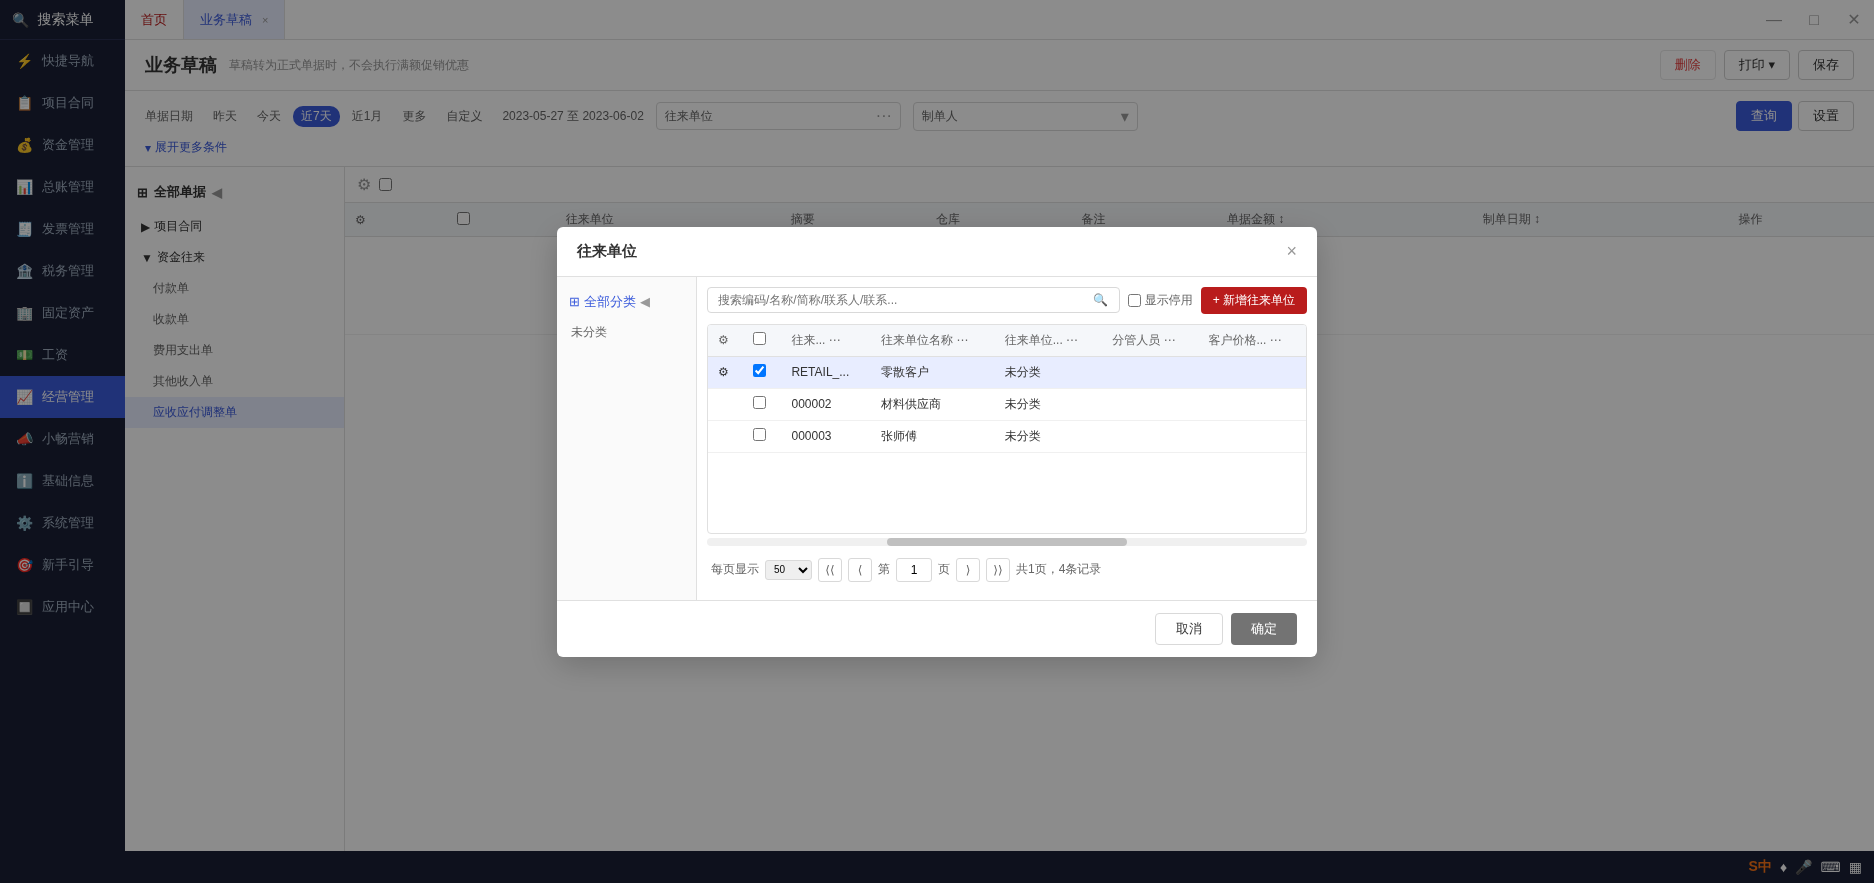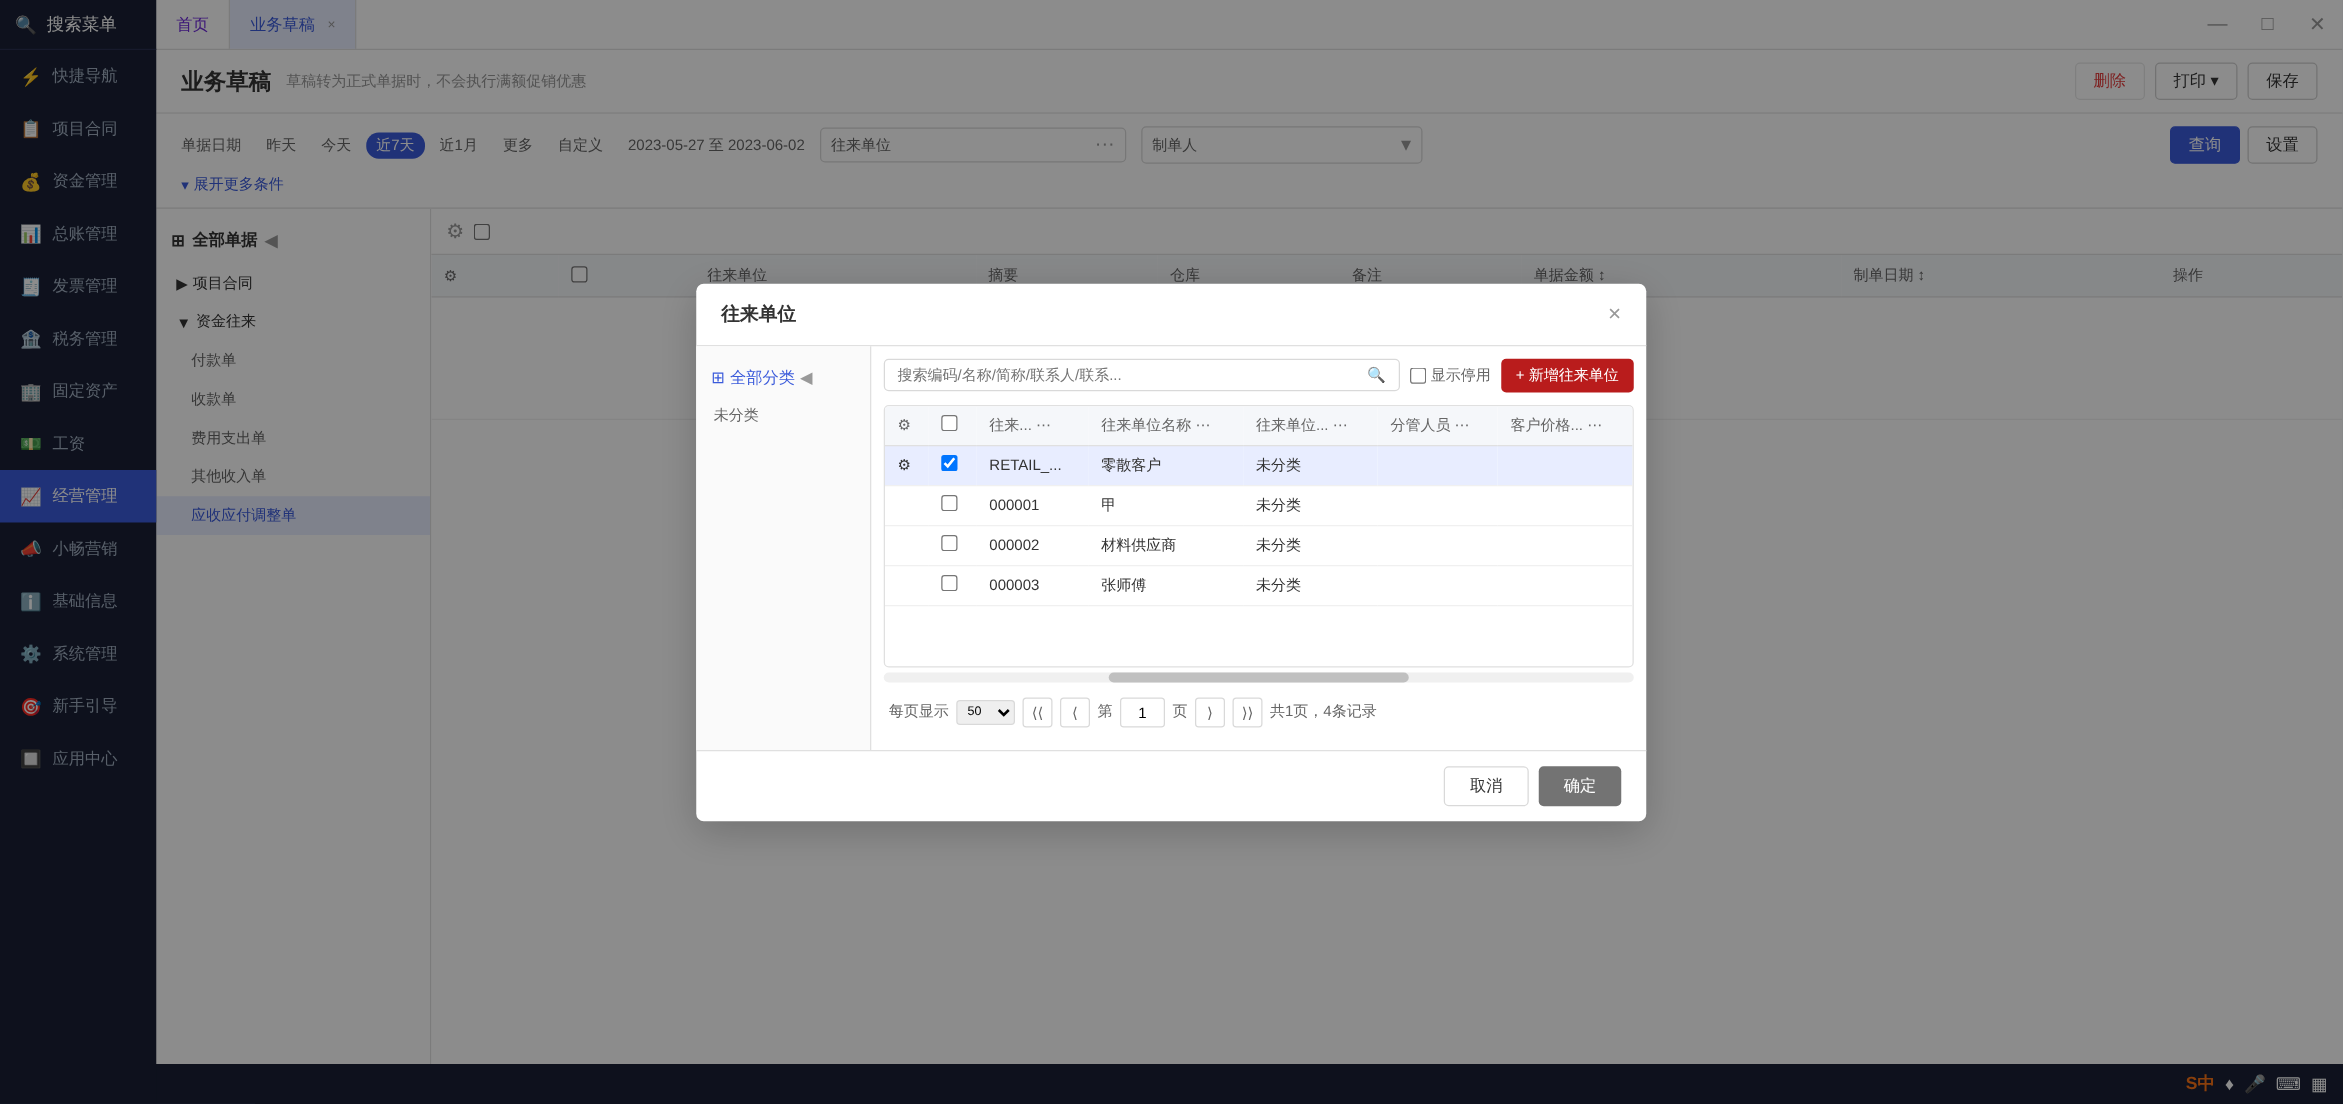--- a/index.html
+++ b/index.html
@@ -31,21 +31,21 @@
     
     .tab-bar {
       background: #fff; border-bottom: 1px solid #e0e0e0;
       display: flex; align-items: center; height: 40px; padding: 0 0;
     }
     .tab-item {
       padding: 0 16px; height: 100%; display: flex; align-items: center;
       font-size: 13px; color: #666; cursor: pointer; border-right: 1px solid #e0e0e0;
       gap: 6px;
     }
-    .tab-item.home { color: #6d28d9; }
+    .tab-item.home { color: #b91c1c; }
     .tab-item.active-tab { background: #e8edff; color: #3b5bdb; }
     .tab-close { font-size: 11px; color: #999; cursor: pointer; margin-left: 4px; }
     .window-controls { margin-left: auto; display: flex; gap: 0; }
     .win-btn { width: 40px; height: 40px; display: flex; align-items: center; justify-content: center; cursor: pointer; font-size: 16px; color: #999; }
 
     
     .page-header {
       background: #fff; padding: 10px 20px; display: flex; align-items: center;
       border-bottom: 1px solid #e0e0e0; gap: 12px;
     }
@@ -436,29 +436,20 @@
               <td><input type="checkbox" checked="" style=""></td>
               <td>RETAIL_...</td>
               <td>零散客户</td>
               <td>未分类</td>
               <td></td>
               <td></td>
             </tr>
             <tr>
               <td></td>
               <td><input type="checkbox" style=""></td>
-              <td>000001</td>
-              <td>甲</td>
-              <td>未分类</td>
-              <td></td>
-              <td></td>
-            </tr>
-            <tr>
-              <td></td>
-              <td><input type="checkbox" style=""></td>
               <td>000002</td>
               <td>材料供应商</td>
               <td>未分类</td>
               <td></td>
               <td></td>
             </tr>
             <tr>
               <td></td>
               <td><input type="checkbox" style=""></td>
               <td>000003</td>

